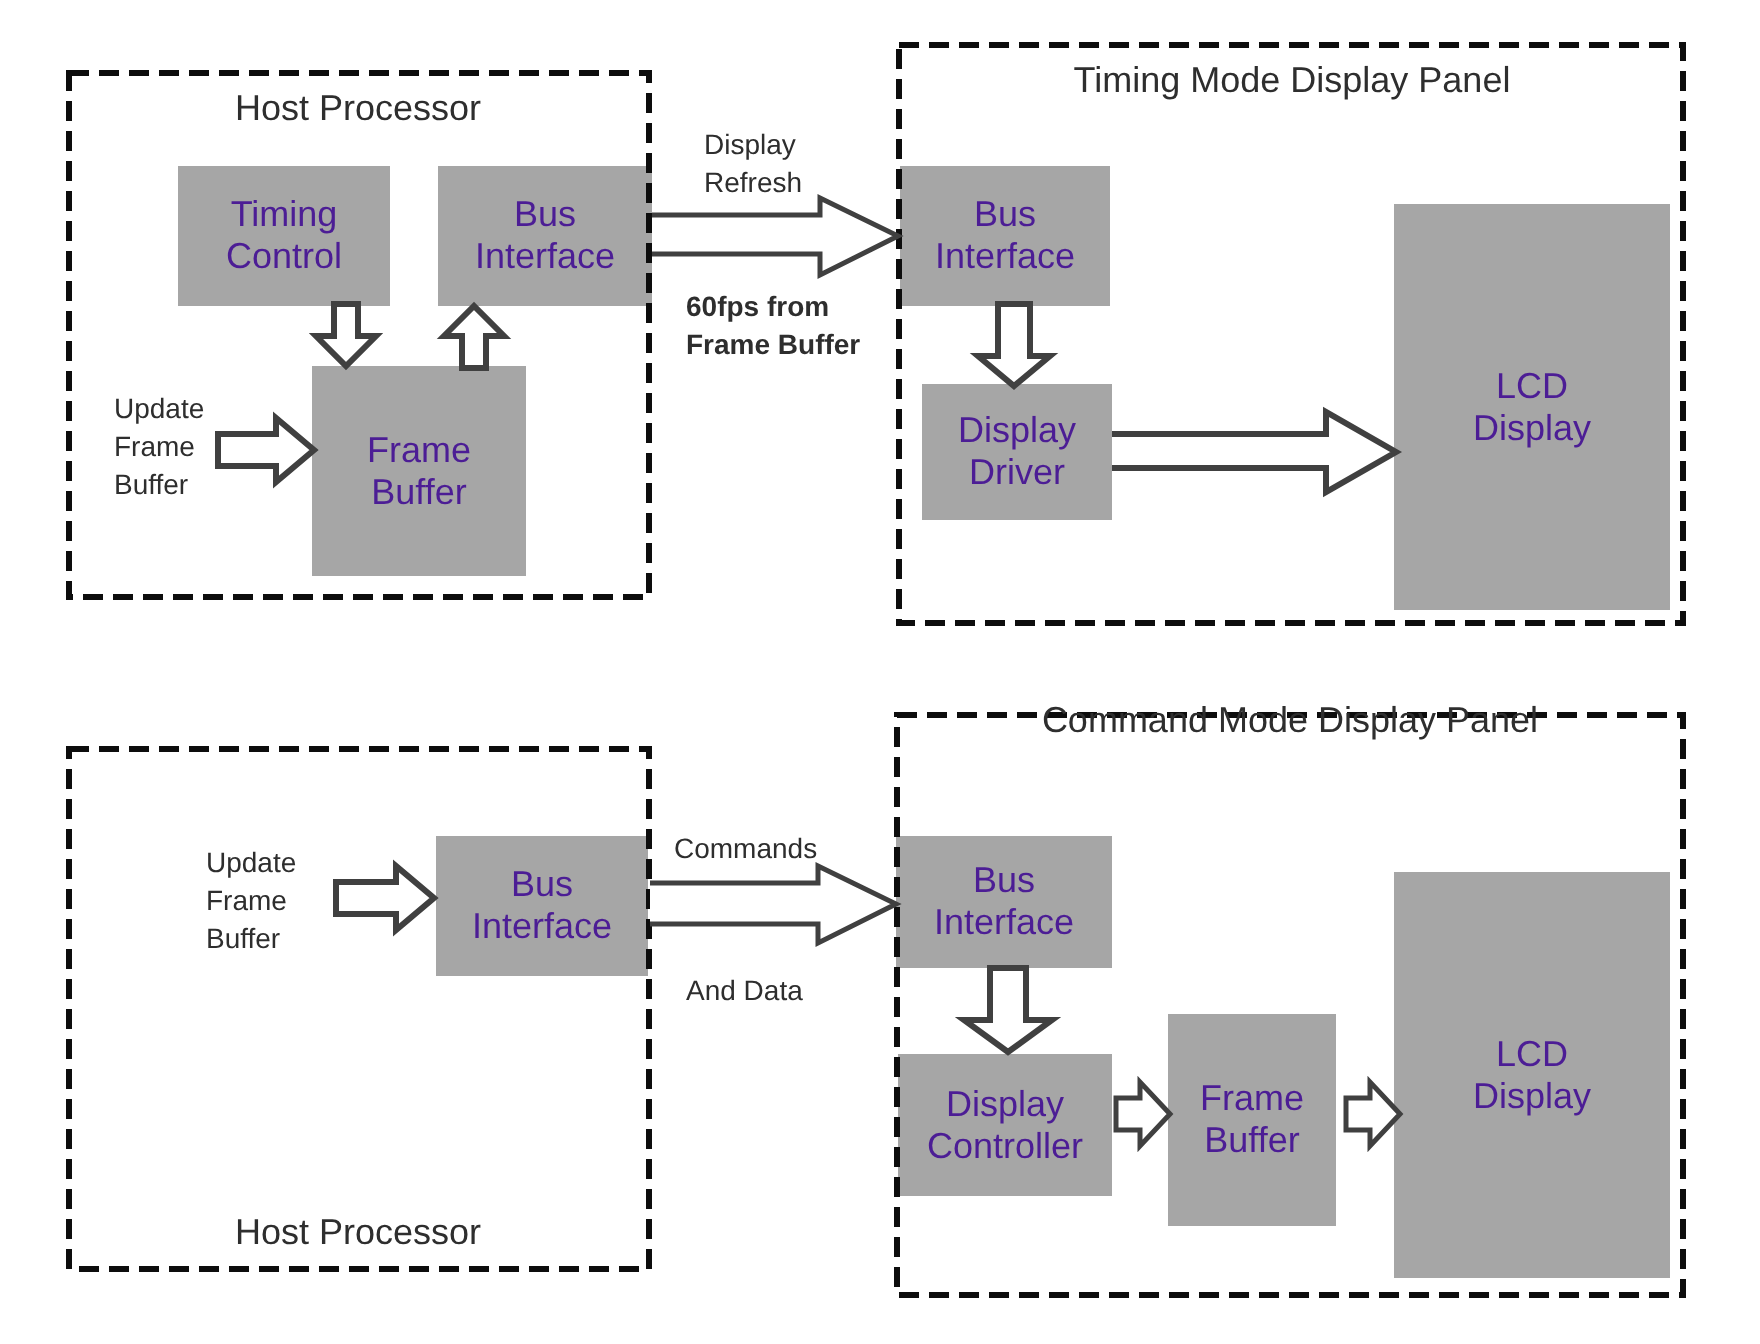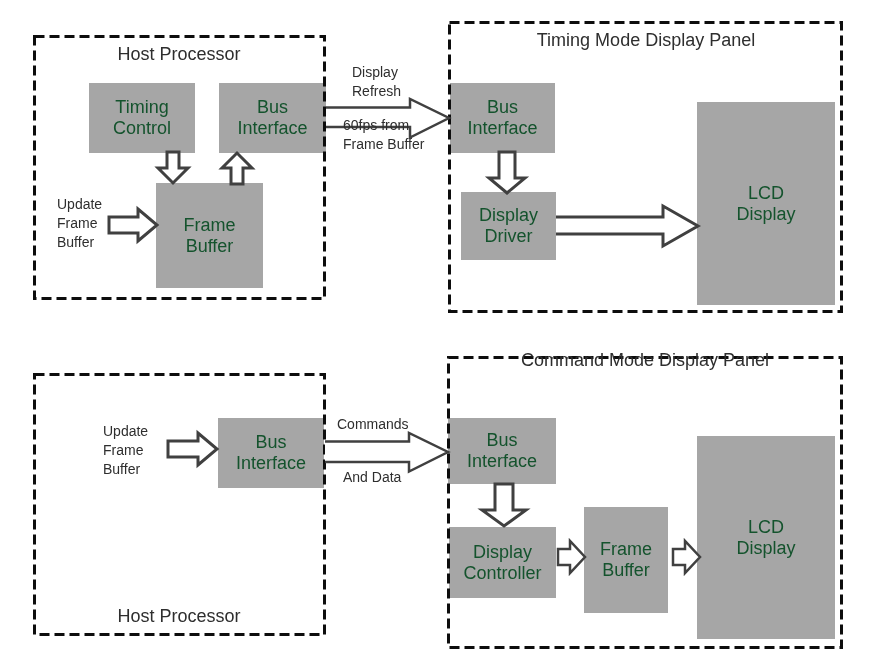--- a/index.html
+++ b/index.html
@@ -2,21 +2,21 @@
 <html><head>
 <meta charset="utf-8">
 <style>
   html,body{margin:0;padding:0;background:#fff;}
   #canvas{
     position:relative;width:880px;height:672px;background:#ffffff;overflow:hidden;
     font-family:"Liberation Sans", sans-serif;color:#2e2e2e;
   }
   .gbox{
     position:absolute;background:#a6a6a6;display:flex;align-items:center;justify-content:center;
-    text-align:center;font-size:18px;line-height:21px;white-space:pre-line;color:#14532d;
+    text-align:center;font-size:18px;line-height:21px;white-space:pre-line;color:#4c1d95;
   }
   .title{
     position:absolute;text-align:center;font-size:18px;line-height:21px;color:#2e2e2e;
   }
   .lbl{
     position:absolute;font-size:14px;line-height:19px;white-space:pre-line;color:#2e2e2e;
   }
   svg.overlay{position:absolute;left:0;top:0;pointer-events:none;}
   .arrow{fill:#ffffff;stroke:#404040;}
   .dashedrect{fill:none;stroke:#0d0d0d;stroke-width:3;stroke-dasharray:10 5;}
@@ -77,21 +77,21 @@
   <div class="title" style="left:33px;top:44px;width:292px;">Host Processor</div>
   <div class="title" style="left:448px;top:30px;width:396px;">Timing Mode Display Panel</div>
   <div class="title" style="left:447px;top:350px;width:396px;">Command Mode Display Panel</div>
   <div class="title" style="left:33px;top:606px;width:292px;">Host Processor</div>
 
   <div class="lbl" style="left:57px;top:195px;">Update
 Frame
 Buffer</div>
   <div class="lbl" style="left:352px;top:63px;">Display
 Refresh</div>
-  <div class="lbl" style="left:343px;top:116px;">60fps from
+  <div class="lbl" style="left:343px;top:144px;font-weight:bold;">60fps from
 Frame Buffer</div>
   <div class="lbl" style="left:103px;top:422px;">Update
 Frame
 Buffer</div>
   <div class="lbl" style="left:337px;top:415px;text-align:right;">Commands</div>
-  <div class="lbl" style="left:343px;top:468px;text-align:center;">And Data</div>
+  <div class="lbl" style="left:343px;top:486px;text-align:center;">And Data</div>
 
 </div>
 
 </body></html>

